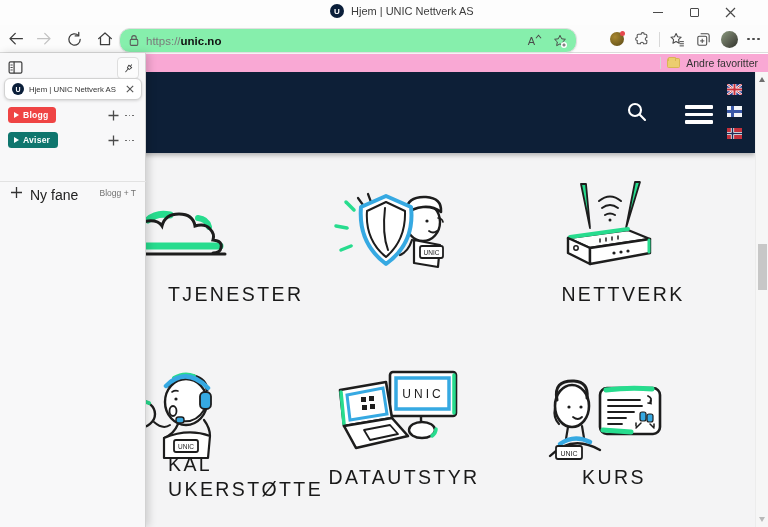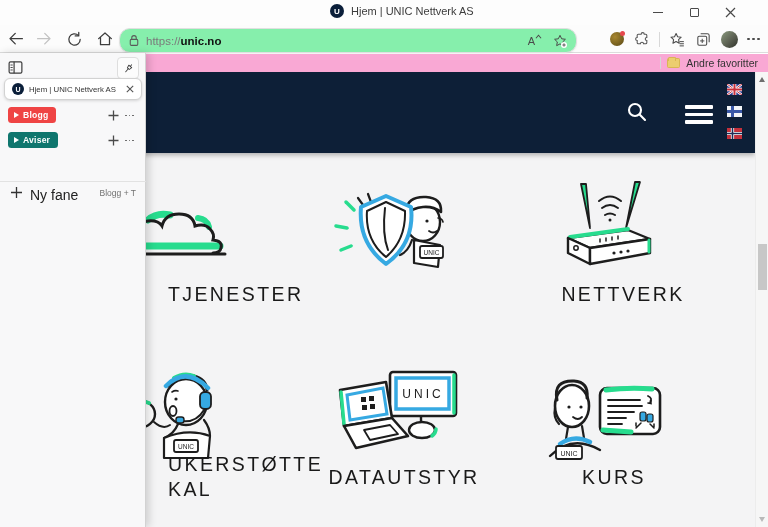--- a/index.html
+++ b/index.html
@@ -304,22 +304,22 @@
     <rect x="60" y="53" width="8" height="6" rx="2.5" fill="#36a9e2" stroke="#1d1d1d" stroke-width="1.4"></rect>
     <circle cx="60" cy="35" r="1.6" fill="#1d1d1d"></circle>
     <path d="M56 28 q3 -2 6 -1" fill="none" stroke="#1d1d1d" stroke-width="1.6" stroke-linecap="round"></path>
     <ellipse cx="57" cy="47" rx="3.5" ry="5" fill="#fff" stroke="#1d1d1d" stroke-width="1.8"></ellipse>
     <path d="M62 60 q-4 10 -14 14 M88 56 q6 8 6 16" fill="none" stroke="#1d1d1d" stroke-width="2.2" stroke-linecap="round"></path>
     <path d="M48 74 q24 -10 46 -2 l-2 22 -44 0 z" fill="#fff" stroke="#1d1d1d" stroke-width="2.2" stroke-linejoin="round"></path>
     <rect x="58" y="76" width="24" height="12" rx="2" fill="#fff" stroke="#1d1d1d" stroke-width="1.8"></rect>
     <text x="70" y="85" font-size="6.5" text-anchor="middle" fill="#1d1d1d" font-family="Liberation Sans, sans-serif">UNIC</text>
   </svg>
   <div class="tile-label" style="left:146px; top:380px; line-height:25px">
+      <div>KAL</div>
       <div>UKERSTØTTE</div>
-      <div>KAL</div>
     </div>
 
   <svg class="tile-icon" style="left:328px; top:296px" width="134" height="86" viewBox="0 0 134 86">
     <rect x="62" y="4" width="66" height="44" rx="3" fill="#fff" stroke="#1d1d1d" stroke-width="2.6"></rect>
     <path d="M126 7 v38" stroke="#27dc8e" stroke-width="3.5" stroke-linecap="round"></path>
     <rect x="68" y="10" width="53" height="31" fill="#fff" stroke="#36a9e2" stroke-width="3.5"></rect>
     <text x="95" y="30" font-size="12" letter-spacing="3" text-anchor="middle" fill="#1d1d1d" font-family="Liberation Sans, sans-serif">UNIC</text>
     <path d="M93 48 v6" stroke="#1d1d1d" stroke-width="2.4"></path>
     <ellipse cx="94" cy="62" rx="13" ry="8" fill="#fff" stroke="#1d1d1d" stroke-width="2.4"></ellipse>
     <path d="M104 68 q4 -3 4 -7" fill="none" stroke="#27dc8e" stroke-width="3.5" stroke-linecap="round"></path>

